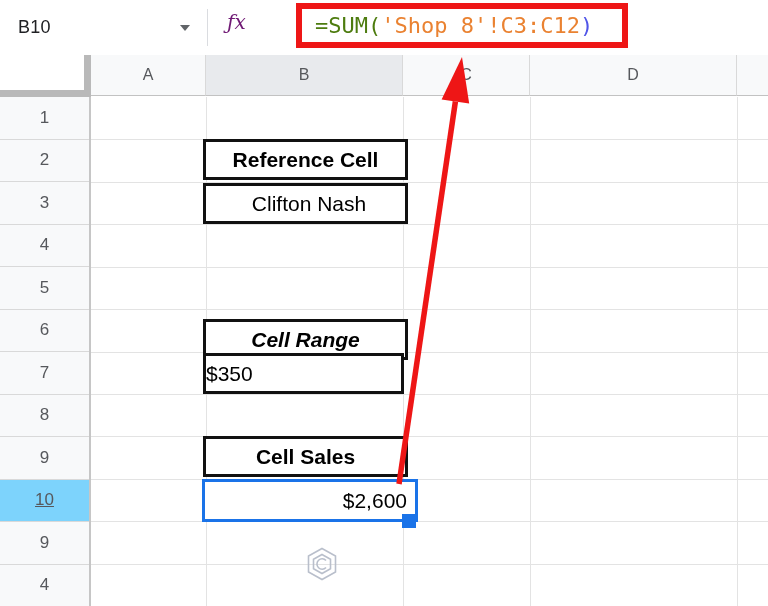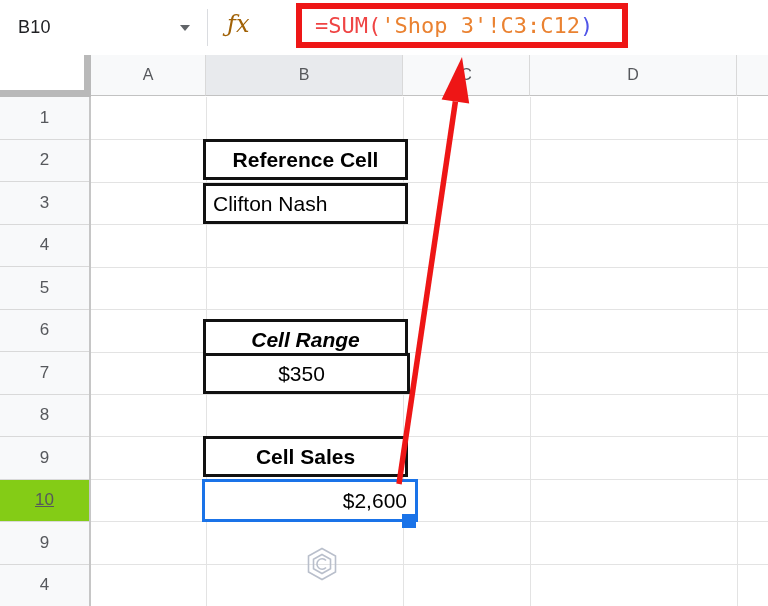--- a/index.html
+++ b/index.html
@@ -10,56 +10,56 @@
     -webkit-font-smoothing:antialiased;
   }
   
   .topbar{position:absolute;left:0;top:0;width:768px;height:55px;background:#fff;border-bottom:5px solid #a3a3a3;}
   .namebox{position:absolute;left:0;top:0;width:206px;height:54px;display:flex;align-items:center;cursor:pointer;}
   .namebox-value{margin-left:18px;font-size:18px;color:#202124;letter-spacing:.2px;}
   .namebox-caret{position:absolute;left:180px;top:25px;width:0;height:0;
     border-left:5px solid transparent;border-right:5px solid transparent;border-top:6px solid #616468;}
   .topbar-divider{position:absolute;left:207px;top:9px;width:1px;height:37px;background:#dadce0;}
   .fx{position:absolute;left:227px;top:10px;font-family:"DejaVu Serif", serif;font-style:italic;
-    font-size:24px;color:#a16207;user-select:none;}
+    font-size:20px;color:#701a75;user-select:none;}
   .formula-highlight{position:absolute;left:296px;top:3px;width:320px;height:33px;
     border:6px solid #ee1616;background:#fff;display:flex;align-items:center;}
   .formula-text{font-family:"DejaVu Sans Mono", monospace;font-size:22px;white-space:pre;margin-left:13px;}
-  .f-prefix{color:#ef4444;}
+  .f-prefix{color:#4d7c0f;}
   .f-range{color:#ea8231;}
   .f-suffix{color:#5055e8;}
 
   
   .colhdr{position:absolute;top:55px;height:41px;background:#f8f9fa;
     border-bottom:1px solid #c2c2c2;border-right:1px solid #d9d9d9;
     display:flex;align-items:center;justify-content:center;
     font-size:16px;color:#56585c;box-sizing:border-box;cursor:pointer;}
   .colhdr.sel{background:#e8eaed;}
   .corner{position:absolute;left:0;top:55px;width:91px;height:42px;background:#ffffff;
     border-right:7px solid #b9b9b9;border-bottom:7px solid #b9b9b9;box-sizing:border-box;cursor:pointer;}
 
   
   .rowhdrs{position:absolute;left:0;top:97px;width:91px;height:509px;display:flex;flex-direction:column;
     border-right:2px solid #c6c6c6;box-sizing:border-box;}
   .rowhdr{flex:1;background:#f8f9fa;border-bottom:1px solid #d9d9d9;
     display:flex;align-items:center;justify-content:center;
     font-size:17px;color:#56585c;box-sizing:border-box;cursor:pointer;}
-  .rowhdr.sel{background:#84cc16;text-decoration:underline;}
+  .rowhdr.sel{background:#7dd3fc;text-decoration:underline;}
 
   
   .vline{position:absolute;top:97px;height:509px;width:1px;background:#e3e3e3;}
   .hline{position:absolute;left:91px;width:677px;height:1px;background:#e3e3e3;}
 
   
   .cellbox{position:absolute;left:203px;width:199px;height:35px;background:#fff;
     border:3px solid #111;display:flex;align-items:center;
     font-size:21px;color:#000;box-sizing:content-box;cursor:cell;}
   .cellbox.hdr{font-weight:bold;justify-content:center;}
-  .cellbox.left{padding-left:7px;width:192px;}
-  .cellbox.num{justify-content:center;padding-right:10px;width:191px;}
+  .cellbox.left{padding-left:7px;width:192px;justify-content:center;}
+  .cellbox.num{justify-content:flex-start;padding-right:4px;width:191px;}
   .selbox{position:absolute;left:202px;top:479px;width:202px;height:37px;background:#fff;
     border:3px solid #1a73e8;display:flex;align-items:center;justify-content:flex-end;
     padding-right:8px;font-size:21px;color:#000;cursor:cell;}
   .fill-handle{position:absolute;left:402px;top:514px;width:14px;height:14px;background:#1a73e8;cursor:crosshair;}
 
   
   .arrow-overlay{position:absolute;left:0;top:0;width:768px;height:606px;pointer-events:none;}
   .watermark{position:absolute;left:306px;top:547px;display:flex;align-items:center;opacity:.95;}
   .watermark-text{margin-left:8px;font-family:"DejaVu Serif", serif;font-weight:bold;
     font-size:14px;letter-spacing:3px;color:#a9afbd;}
@@ -68,21 +68,21 @@
 <body>
 
 <div class="topbar">
   <div class="namebox">
     <span class="namebox-value">B10</span>
     <span class="namebox-caret"></span>
   </div>
   <div class="topbar-divider"></div>
   <div class="fx">ƒx</div>
   <div class="formula-highlight">
-    <div class="formula-text"><span class="f-prefix">=SUM(</span><span class="f-range">'Shop 3'!C3:C12</span><span class="f-suffix">)</span></div>
+    <div class="formula-text"><span class="f-prefix">=SUM(</span><span class="f-range">'Shop 8'!C3:C12</span><span class="f-suffix">)</span></div>
   </div>
 </div>
 
 <div class="corner"></div>
 <div class="colhdr" style="left:91px;width:115px;">
     <span>A</span>
   </div>
 <div class="colhdr sel" style="left:206px;width:197px;">
     <span>B</span>
   </div>

